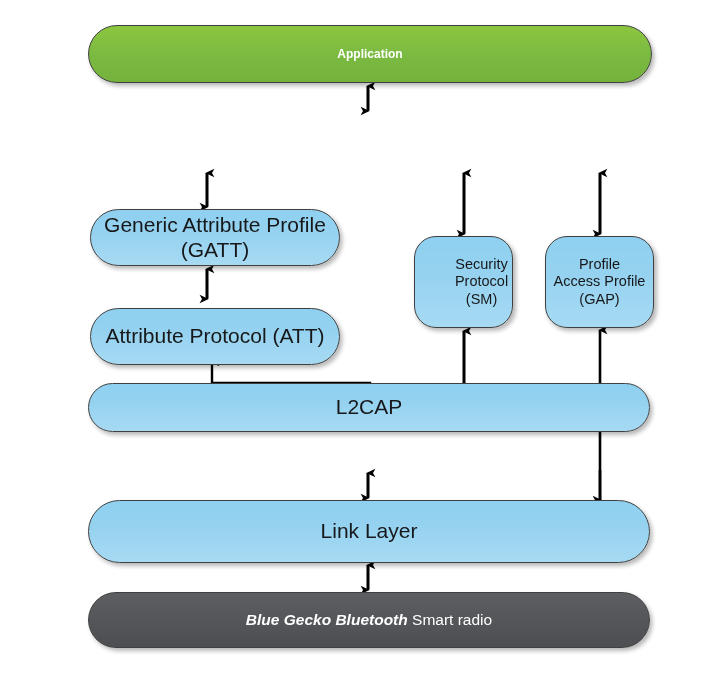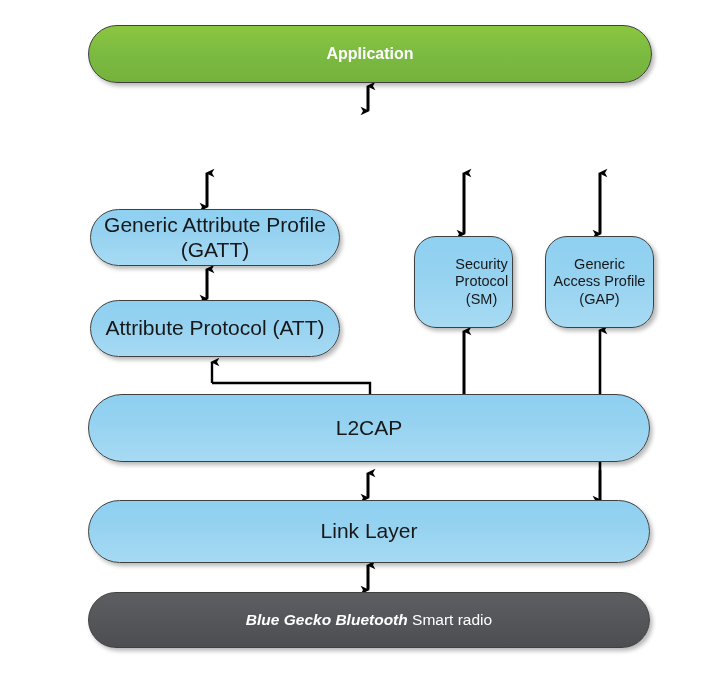--- a/index.html
+++ b/index.html
@@ -51,21 +51,21 @@
     background: linear-gradient(180deg, #8FD0F0 0%, #95D2F0 40%, #A7DAF3 100%);
   }
   .fill-gray {
     background: linear-gradient(180deg, #5C5E62 0%, #55575B 45%, #4C4E52 100%);
   }
 
   
   .txt-white-bold {
     color: #ffffff;
     font-weight: bold;
-    font-size: 16px;
+    font-size: 12px;
   }
   .txt-dark {
     color: #17181A;
     font-weight: normal;
     font-size: 21px;
   }
   .txt-dark-sm {
     color: #17181A;
     font-weight: normal;
     font-size: 14.5px;
@@ -159,41 +159,41 @@
 
   <div class="node pill fill-green" style="left:88px; top:25px; width:564px; height:58px;">
     <span class="label txt-white-bold">Application</span>
   </div>
 
 
   <div class="node pill fill-lightblue" style="left:90px; top:209px; width:250px; height:57px;">
     <span class="label txt-dark">Generic Attribute Profile (GATT)</span>
   </div>
 
-  <div class="node pill fill-lightblue" style="left:90px; top:300px; width:250px; height:57px;">
+  <div class="node pill fill-lightblue" style="left:90px; top:308px; width:250px; height:57px;">
     <span class="label txt-dark">Attribute Protocol (ATT)</span>
   </div>
 
   <div class="node soft fill-lightblue" style="left:414px; top:236px; width:99px; height:92px;padding-left:36px;">
     <span class="label txt-dark-sm">
       <span>Security</span><br>
       <span>Protocol</span><br>
       <span>(SM)</span>
     </span>
   </div>
 
   <div class="node soft fill-lightblue" style="left:545px; top:236px; width:109px; height:92px;">
     <span class="label txt-dark-sm">
-      <span>Generic</span><br>
+      <span>Profile</span><br>
       <span>Access Profile</span><br>
       <span>(GAP)</span>
     </span>
   </div>
 
-  <div class="node pill fill-lightblue" style="left:88px; top:394px; width:562px; height:68px;justify-content:center;">
+  <div class="node pill fill-lightblue" style="left:88px; top:383px; width:562px; height:49px;justify-content:center;">
     <span class="label txt-dark">L2CAP</span>
   </div>
 
   <div class="node pill fill-lightblue" style="left:88px; top:500px; width:562px; height:63px;">
     <span class="label txt-dark">Link Layer</span>
   </div>
 
   <div class="node pill fill-gray" style="left:88px; top:592px; width:562px; height:56px;">
     <span class="label txt-white">
       <span class="radio-em">Blue Gecko Bluetooth</span><span> Smart radio</span>

